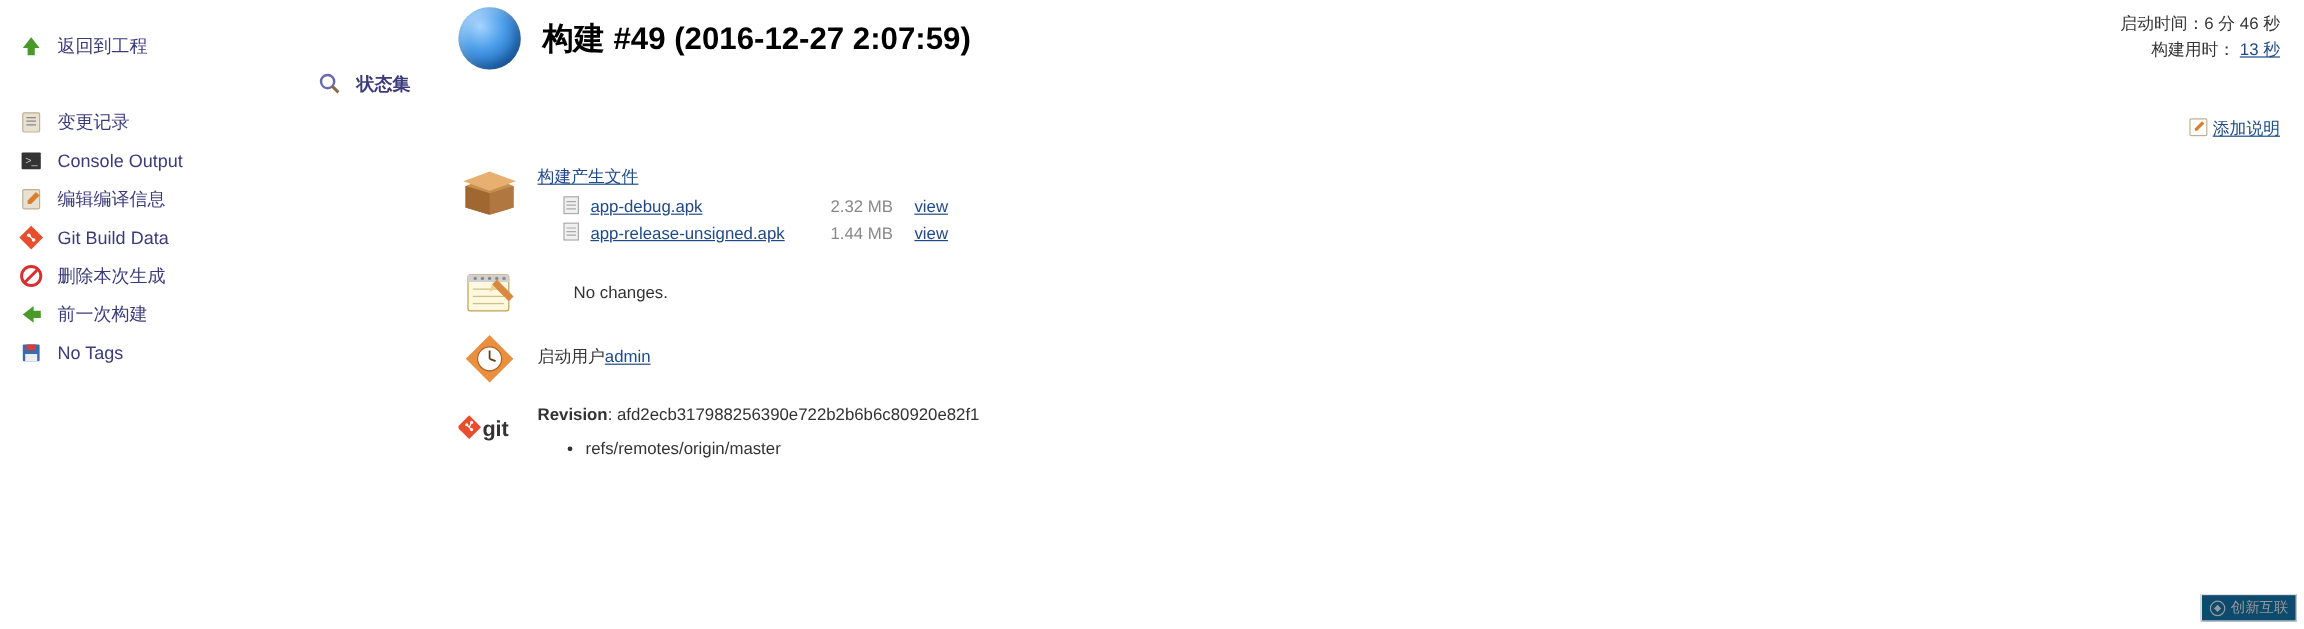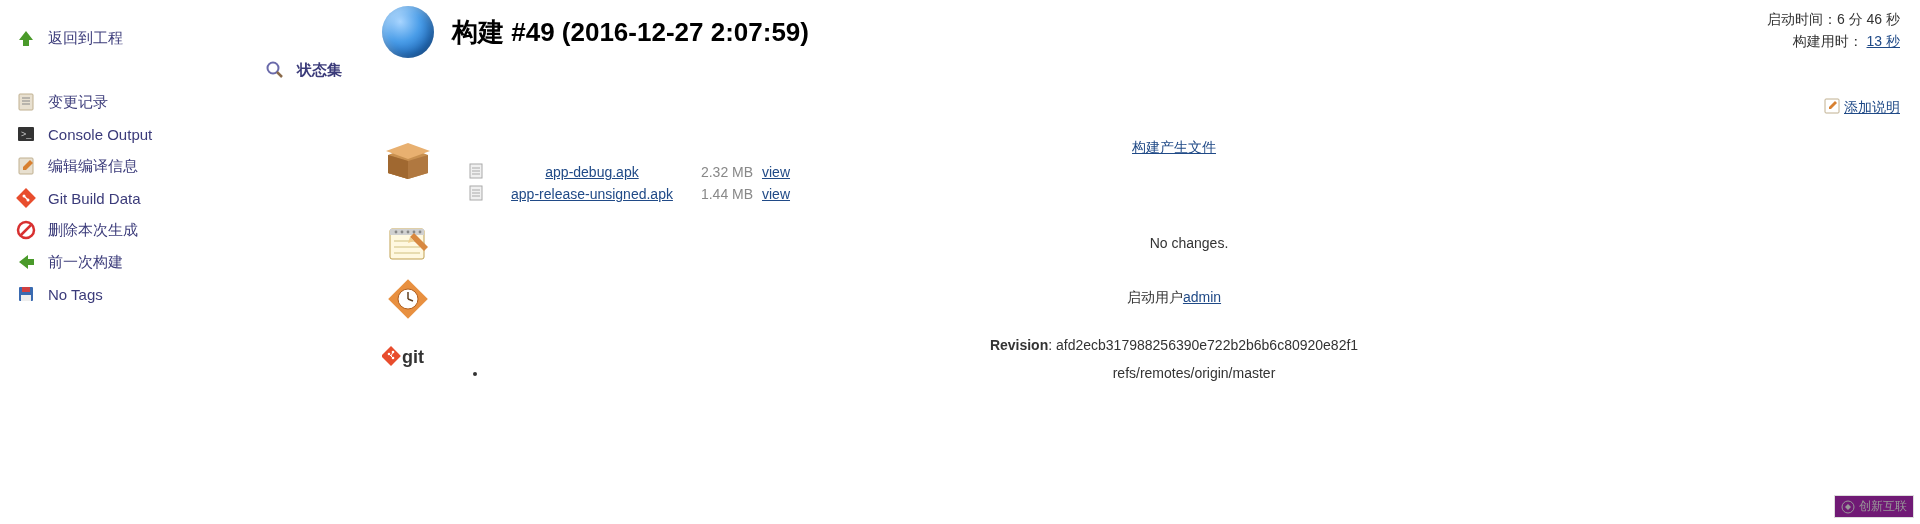--- a/index.html
+++ b/index.html
@@ -96,21 +96,21 @@
     margin-bottom: 16px;
   }
   .row-icon {
     width: 52px;
     min-height: 40px;
     margin-right: 14px;
     display: flex;
     align-items: flex-start;
     justify-content: center;
   }
-  .row-body { flex: 1; padding-top: 2px; text-align: center; }
+  .row-body { flex: 1; padding-top: 2px; }
   
   .artifact-header { margin-bottom: 6px; }
   .artifact-list { }
   .artifact-item {
     display: flex;
     align-items: center;
     margin-bottom: 4px;
     margin-left: 20px;
   }
   .file-icon {
@@ -134,21 +134,21 @@
     position: absolute;
     right: 6px;
     bottom: 6px;
     font-size: 12px;
     color: #999;
     display: flex;
     align-items: center;
     gap: 4px;
     border: 1px solid #ddd;
     padding: 2px 6px;
-    background: #701a75;
+    background: #0c4a6e;
   }
 </style>
 </head>
 <body>
 
 <div class="sidebar">
   <div class="sidebar-item">
     <span class="icon">
       <svg width="20" height="20" viewBox="0 0 20 20">
           <path d="M10 3 L17 12 L13 12 L13 18 L7 18 L7 12 L3 12 Z" fill="#4a9a2a"></path>

